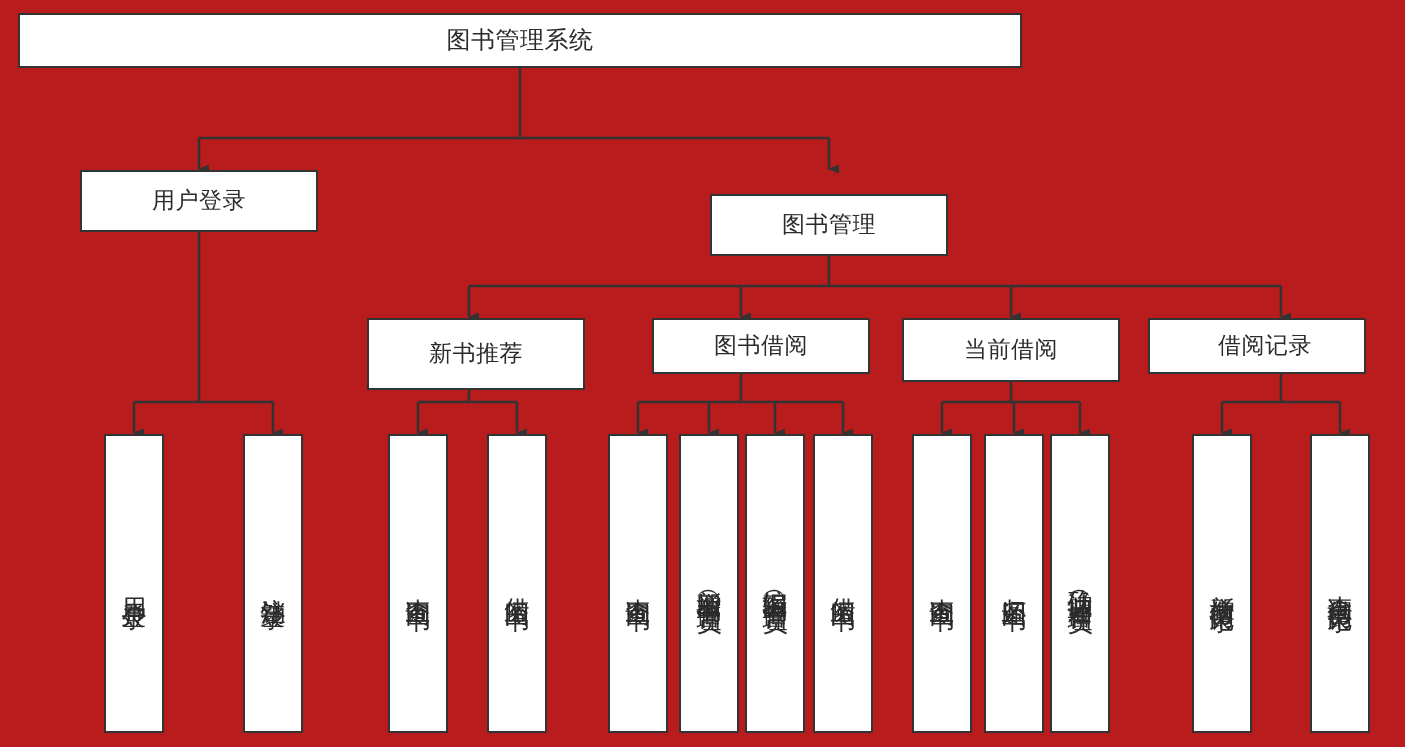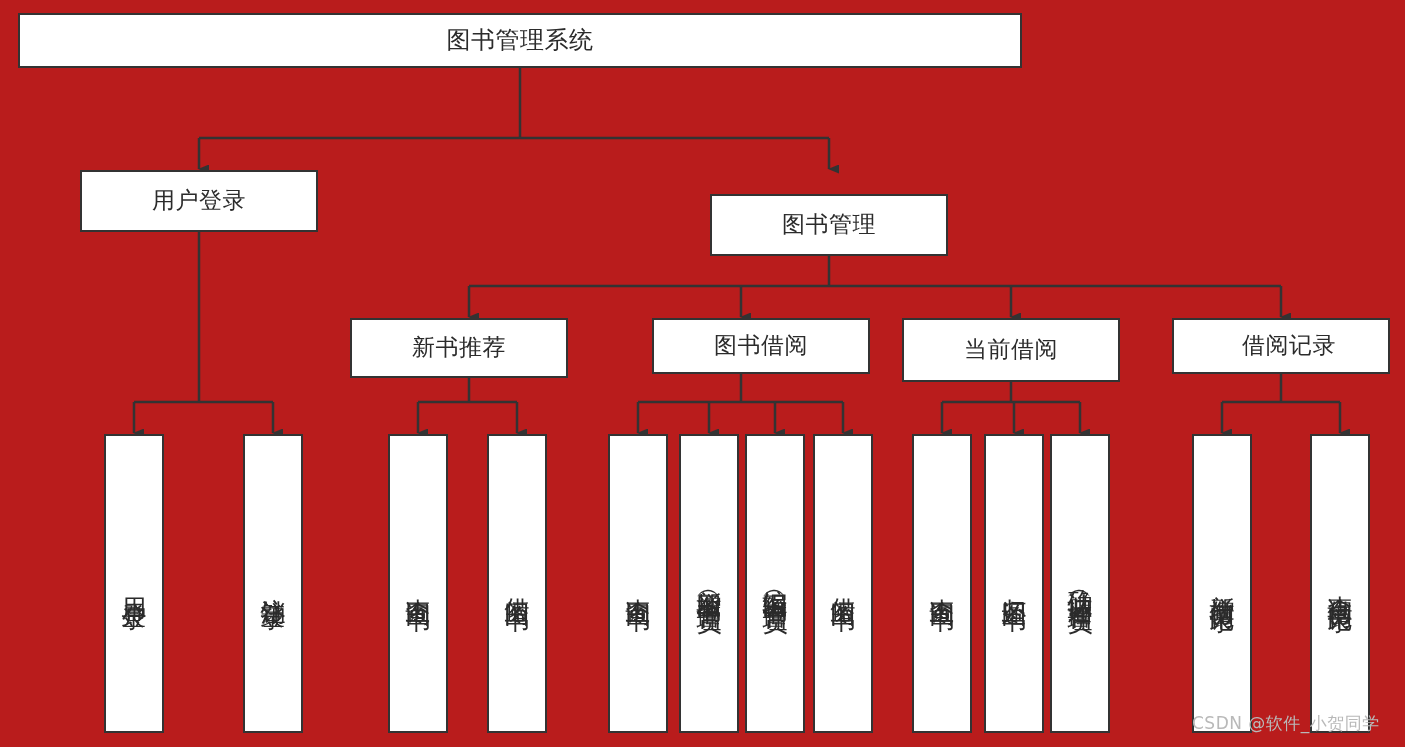--- a/index.html
+++ b/index.html
@@ -125,30 +125,30 @@
   <div id="nodes-layer">
       <div class="node horiz root" style="left: 18px; top: 13px; width: 1004px; height: 55px;">
         <span class="node-label">图书管理系统</span>
       </div>
       <div class="node horiz" style="left: 80px; top: 170px; width: 238px; height: 62px;">
         <span class="node-label">用户登录</span>
       </div>
       <div class="node horiz" style="left: 710px; top: 170px; width: 238px; height: 62px; margin-top: 24px;">
         <span class="node-label">图书管理</span>
       </div>
-      <div class="node horiz" style="left: 350px; top: 318px; width: 218px; height: 60px;">
+      <div class="node horiz" style="left: 367px; top: 318px; width: 218px; height: 72px;">
         <span class="node-label">新书推荐</span>
       </div>
       <div class="node horiz" style="left: 652px; top: 318px; width: 218px; height: 56px;">
         <span class="node-label">图书借阅</span>
       </div>
       <div class="node horiz" style="left: 902px; top: 318px; width: 218px; height: 64px;">
         <span class="node-label">当前借阅</span>
       </div>
-      <div class="node horiz" style="left: 1172px; top: 318px; width: 218px; height: 56px; padding-left: 16px;">
+      <div class="node horiz" style="left: 1148px; top: 318px; width: 218px; height: 56px; padding-left: 16px;">
         <span class="node-label">借阅记录</span>
       </div>
       <div class="node vert" style="left: 104px; top: 434px; width: 60px; height: 299px;">
         <span class="node-label">用户登录</span>
       </div>
       <div class="node vert" style="left: 243px; top: 434px; width: 60px; height: 299px;">
         <span class="node-label">注销登录</span>
       </div>
       <div class="node vert" style="left: 388px; top: 434px; width: 60px; height: 299px;">
         <span class="node-label">查询图书</span>
@@ -178,14 +178,13 @@
         <span class="node-label">确认归还（管理员）</span>
       </div>
       <div class="node vert" style="left: 1192px; top: 434px; width: 60px; height: 299px;">
         <span class="node-label">新增借阅记录</span>
       </div>
       <div class="node vert" style="left: 1310px; top: 434px; width: 60px; height: 299px;">
         <span class="node-label">查询借阅记录</span>
       </div>
     </div>
 
-  <div id="watermark">CSDN @软件_小贺同学</div>
 </div>
 
 </body></html>

